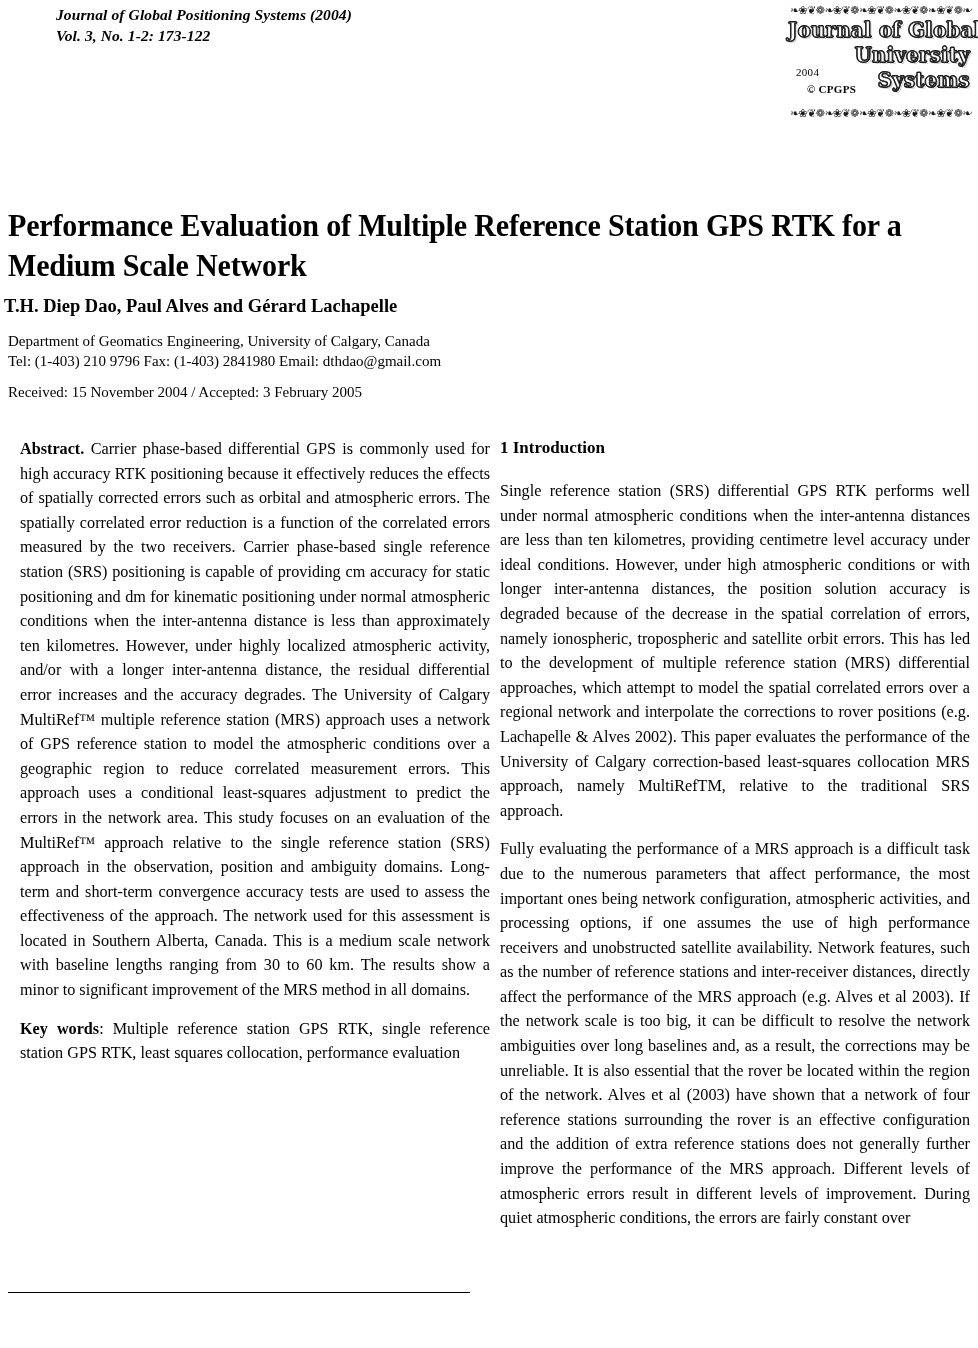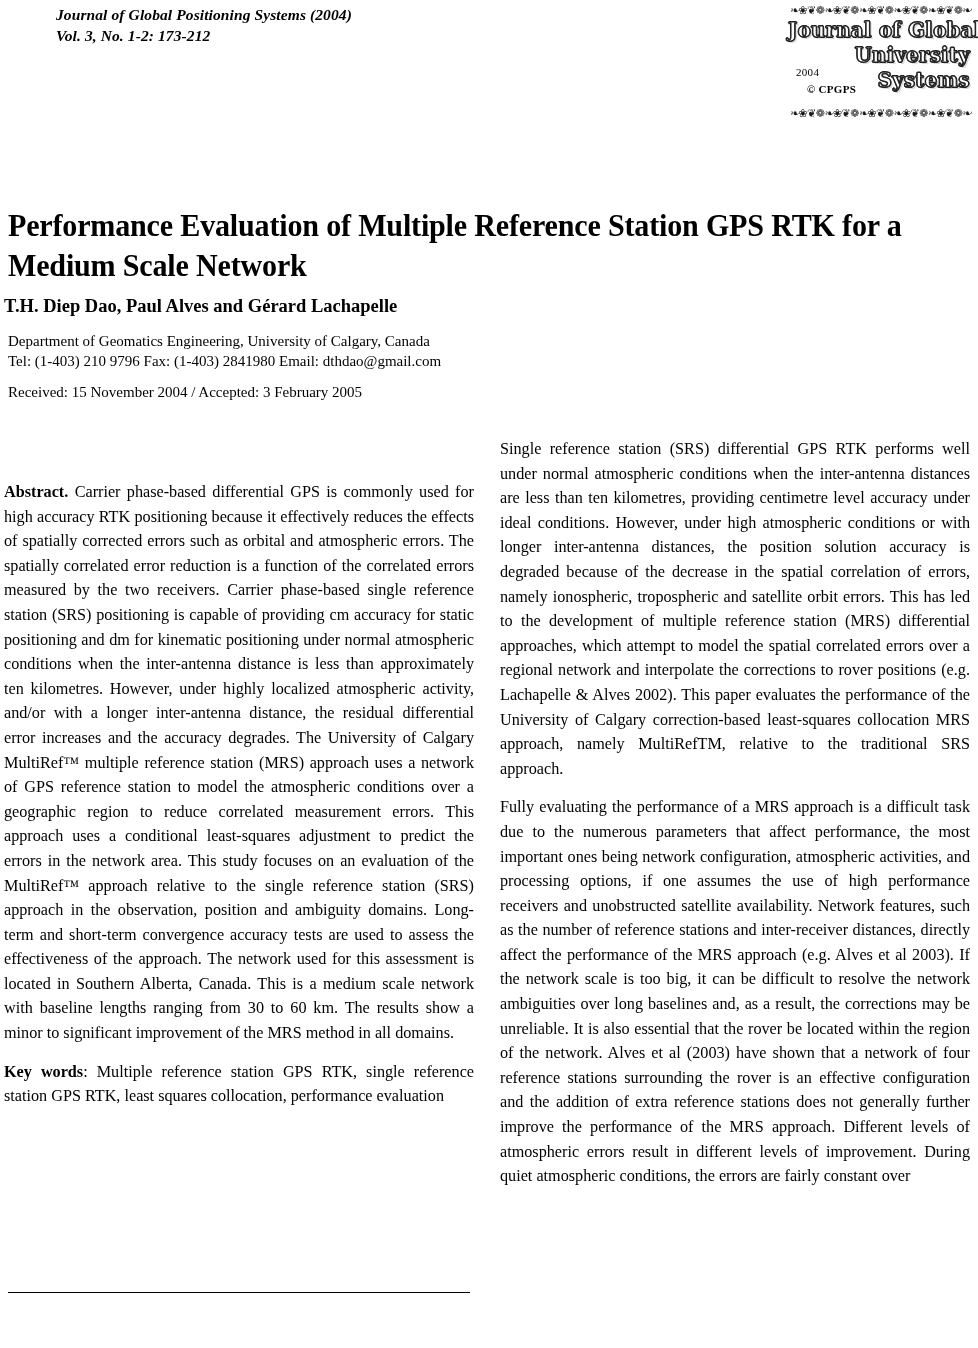--- a/index.html
+++ b/index.html
@@ -137,21 +137,21 @@
   
   .col {
     position: absolute;
     top: 437px;
     width: 470px;
     font-size: 16.2px;
     line-height: 24.6px;
     text-align: justify;
     text-justify: inter-word;
   }
-  .col-left  { left: 4px; margin-top: 43px; }
+  .col-left  { left: 20px; }
   .col-right { left: 500px; }
 
   .col p {
     margin: 0 0 14px 0;
     text-align: justify;
   }
 
   .sec-head {
     margin: 0 0 20px 0;
     font-weight: bold;
@@ -173,21 +173,21 @@
     border-top: 1.6px solid #000000;
   }
 </style>
 </head>
 <body>
 
 <div class="page">
 
   <div class="running-head">
     <div>Journal of Global Positioning Systems (2004)</div>
-    <div>Vol. 3, No. 1-2: 173-212</div>
+    <div>Vol. 3, No. 1-2: 173-122</div>
   </div>
 
   <div class="logo-block">
     <div class="logo-rule top">❧❀❦❁❧❀❦❁❧❀❦❁❧❀❦❁❧❀❦❁❧❀❦❁❧❀❦❁❧❀❦❁❧❀❦❁❧❀</div>
     <div class="logo-title">
       <span class="ln">Journal of Global</span>
       <span class="ln">University</span>
       <span class="ln">Systems</span>
     </div>
     <div class="logo-year">
@@ -207,19 +207,20 @@
   </div>
 
   <div class="received">Received: 15 November 2004 / Accepted: 3 February 2005</div>
 
   <div class="col col-left">
     <p><span class="lead">Abstract.</span><span> Carrier phase-based differential GPS is commonly used for high accuracy RTK positioning because it effectively reduces the effects of spatially corrected errors such as orbital and atmospheric errors. The spatially correlated error reduction is a function of the correlated errors measured by the two receivers. Carrier phase-based single reference station (SRS) positioning is capable of providing cm accuracy for static positioning and dm for kinematic positioning under normal atmospheric conditions when the inter-antenna distance is less than approximately ten kilometres. However, under highly localized atmospheric activity, and/or with a longer inter-antenna distance, the residual differential error increases and the accuracy degrades. The University of Calgary MultiRef™ multiple reference station (MRS) approach uses a network of GPS reference station to model the atmospheric conditions over a geographic region to reduce correlated measurement errors.  This approach uses a conditional least-squares adjustment to predict the errors in the network area. This study focuses on an evaluation of the MultiRef™ approach relative to the single reference station (SRS) approach in the observation, position and ambiguity domains. Long-term and short-term convergence accuracy tests are used to assess the effectiveness of the approach.  The network used for this assessment is located in Southern Alberta, Canada.  This is a medium scale network with baseline lengths ranging from 30 to 60 km.  The results show a minor to significant improvement of the MRS method in all domains.</span></p>
     <p class="kw-block"><span class="lead">Key words</span><span>: Multiple reference station GPS RTK, single reference station GPS RTK, least squares collocation, performance evaluation</span></p>
   </div>
 
   <div class="col col-right">
+    <h2 class="sec-head">1 Introduction</h2>
     <p>Single reference station (SRS) differential GPS RTK performs well under normal atmospheric conditions when the inter-antenna distances are less than ten kilometres, providing centimetre level accuracy under ideal conditions. However, under high atmospheric conditions or with longer inter-antenna distances, the position solution accuracy is degraded because of the decrease in the spatial correlation of errors, namely ionospheric, tropospheric and satellite orbit errors. This has led to the development of multiple reference station (MRS) differential approaches, which attempt to model the spatial correlated errors over a regional network and interpolate the corrections to rover positions (e.g. Lachapelle &amp; Alves 2002). This paper evaluates the performance of the University of Calgary correction-based least-squares collocation MRS approach, namely MultiRefTM, relative to the traditional SRS approach.</p>
     <p>Fully evaluating the performance of a MRS approach is a difficult task due to the numerous parameters that affect performance, the most important ones being network configuration, atmospheric activities, and processing options, if one assumes the use of high performance receivers and unobstructed satellite availability. Network features, such as the number of reference stations and inter-receiver distances, directly affect the performance of the MRS approach (e.g. Alves et al 2003). If the network scale is too big, it can be difficult to resolve the network ambiguities over long baselines and, as a result, the corrections may be unreliable. It is also essential that the rover be located within the region of the network. Alves et al (2003) have shown that a network of four reference stations surrounding the rover is an effective configuration and the addition of extra reference stations does not generally further improve the performance of the MRS approach. Different levels of atmospheric errors result in different levels of improvement. During quiet atmospheric conditions, the errors are fairly constant over</p>
   </div>
 
   <div class="foot-rule"></div>
 
 </div>
 
 </body></html>

